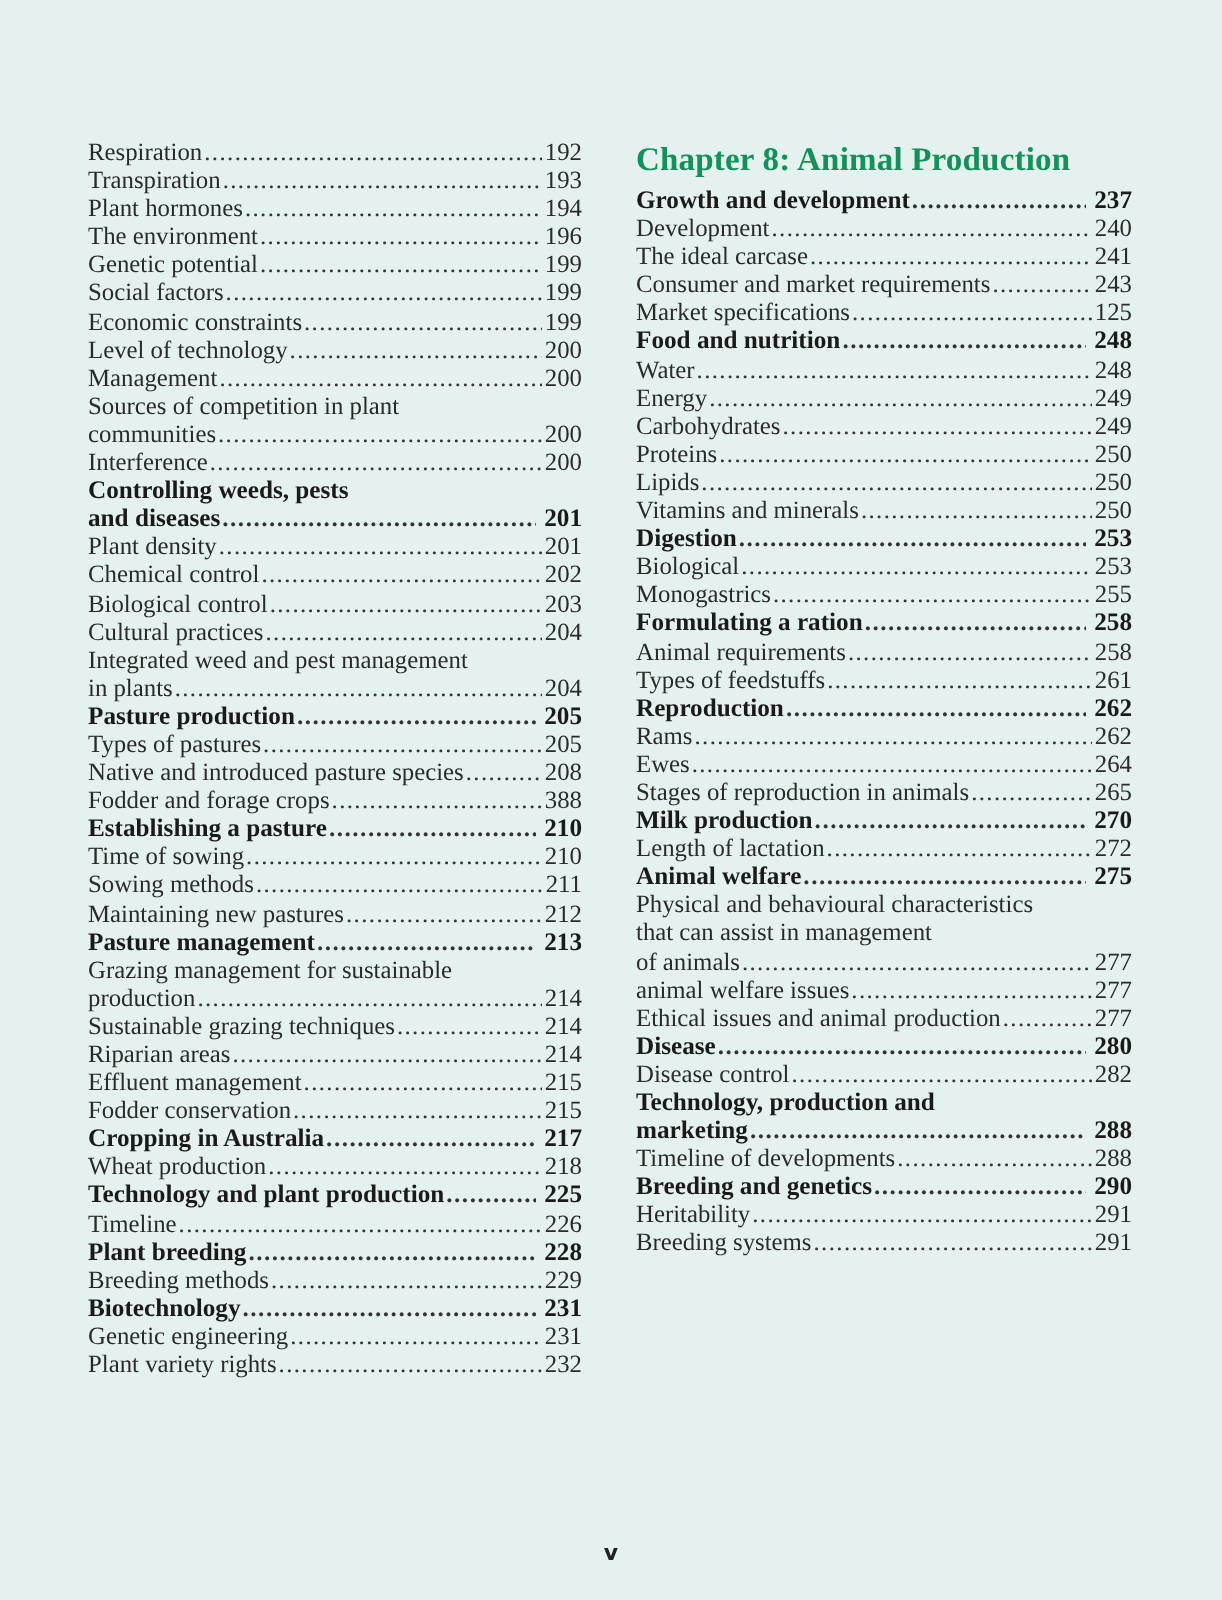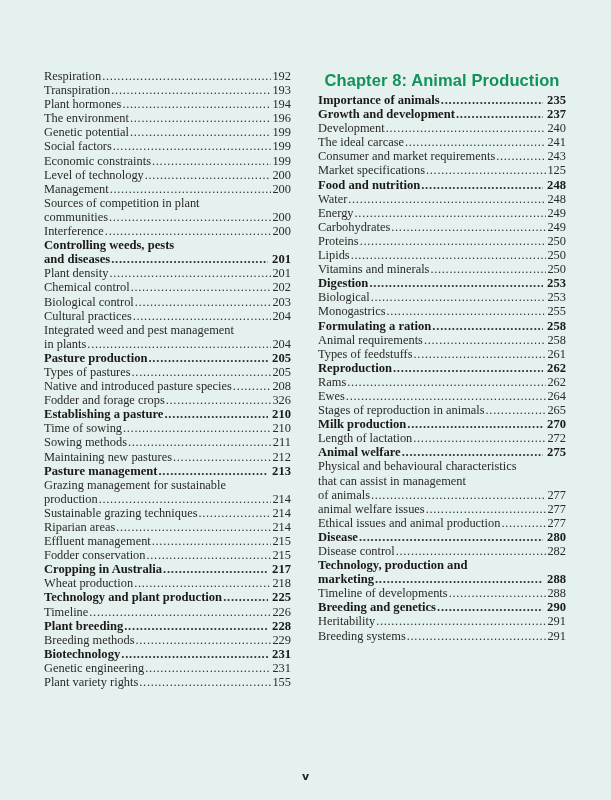--- a/index.html
+++ b/index.html
@@ -7,29 +7,28 @@
     width: 611px; height: 800px; overflow: hidden;
     background: #e5f1ee;
     font-family: "Liberation Serif", "DejaVu Serif", serif;
     color: #2a2a2a;
     position: relative;
   }
   .col { position: absolute; }
   .col-left { left: 44px; top: 69px; width: 247px; }
   .col-right { left: 318px; top: 69px; width: 248px; }
   .chapter-heading {
-    font-family: Liberation Sans, sans-serif;
+    font-family: Liberation Serif, serif;
     font-weight: bold;
     color: #12925a;
     font-size: 16.5px;
     letter-spacing: 0.1px;
     line-height: 22px;
     margin: 0 0 2px 0;
     white-space: nowrap;
-    text-align: center;
   }
   .entry {
     display: flex; align-items: baseline;
     font-size: 12.4px; line-height: 14.1px; height: 14.1px;
     white-space: nowrap; overflow: hidden;
   }
   .entry.bold { font-weight: bold; color: #1a1a1a; font-size: 12.6px; }
   .entry .label { flex: 0 0 auto; }
   .entry .leader {
     flex: 1 1 auto; overflow: hidden; margin: 0 1px;
@@ -196,21 +195,21 @@
       <div class="entry">
         <span class="label">Native and introduced pasture species</span>
         <span class="leader"></span>
         <span class="page">208</span>
       </div>
     </div>
     <div>
       <div class="entry">
         <span class="label">Fodder and forage crops</span>
         <span class="leader"></span>
-        <span class="page">326</span>
+        <span class="page">388</span>
       </div>
     </div>
     <div>
       <div class="entry bold">
         <span class="label">Establishing a pasture</span>
         <span class="leader"></span>
         <span class="page">210</span>
       </div>
     </div>
     <div>
@@ -330,37 +329,30 @@
       <div class="entry">
         <span class="label">Genetic engineering</span>
         <span class="leader"></span>
         <span class="page">231</span>
       </div>
     </div>
     <div>
       <div class="entry">
         <span class="label">Plant variety rights</span>
         <span class="leader"></span>
-        <span class="page">155</span>
+        <span class="page">232</span>
       </div>
     </div>
   </div>
 
 <div class="col col-right">
   <div class="chapter-heading">Chapter 8: Animal Production</div>
   <div id="right-col">
       <div>
         <div class="entry bold">
-          <span class="label">Importance of animals</span>
-          <span class="leader"></span>
-          <span class="page">235</span>
-        </div>
-      </div>
-      <div>
-        <div class="entry bold">
           <span class="label">Growth and development</span>
           <span class="leader"></span>
           <span class="page">237</span>
         </div>
       </div>
       <div>
         <div class="entry">
           <span class="label">Development</span>
           <span class="leader"></span>
           <span class="page">240</span>

